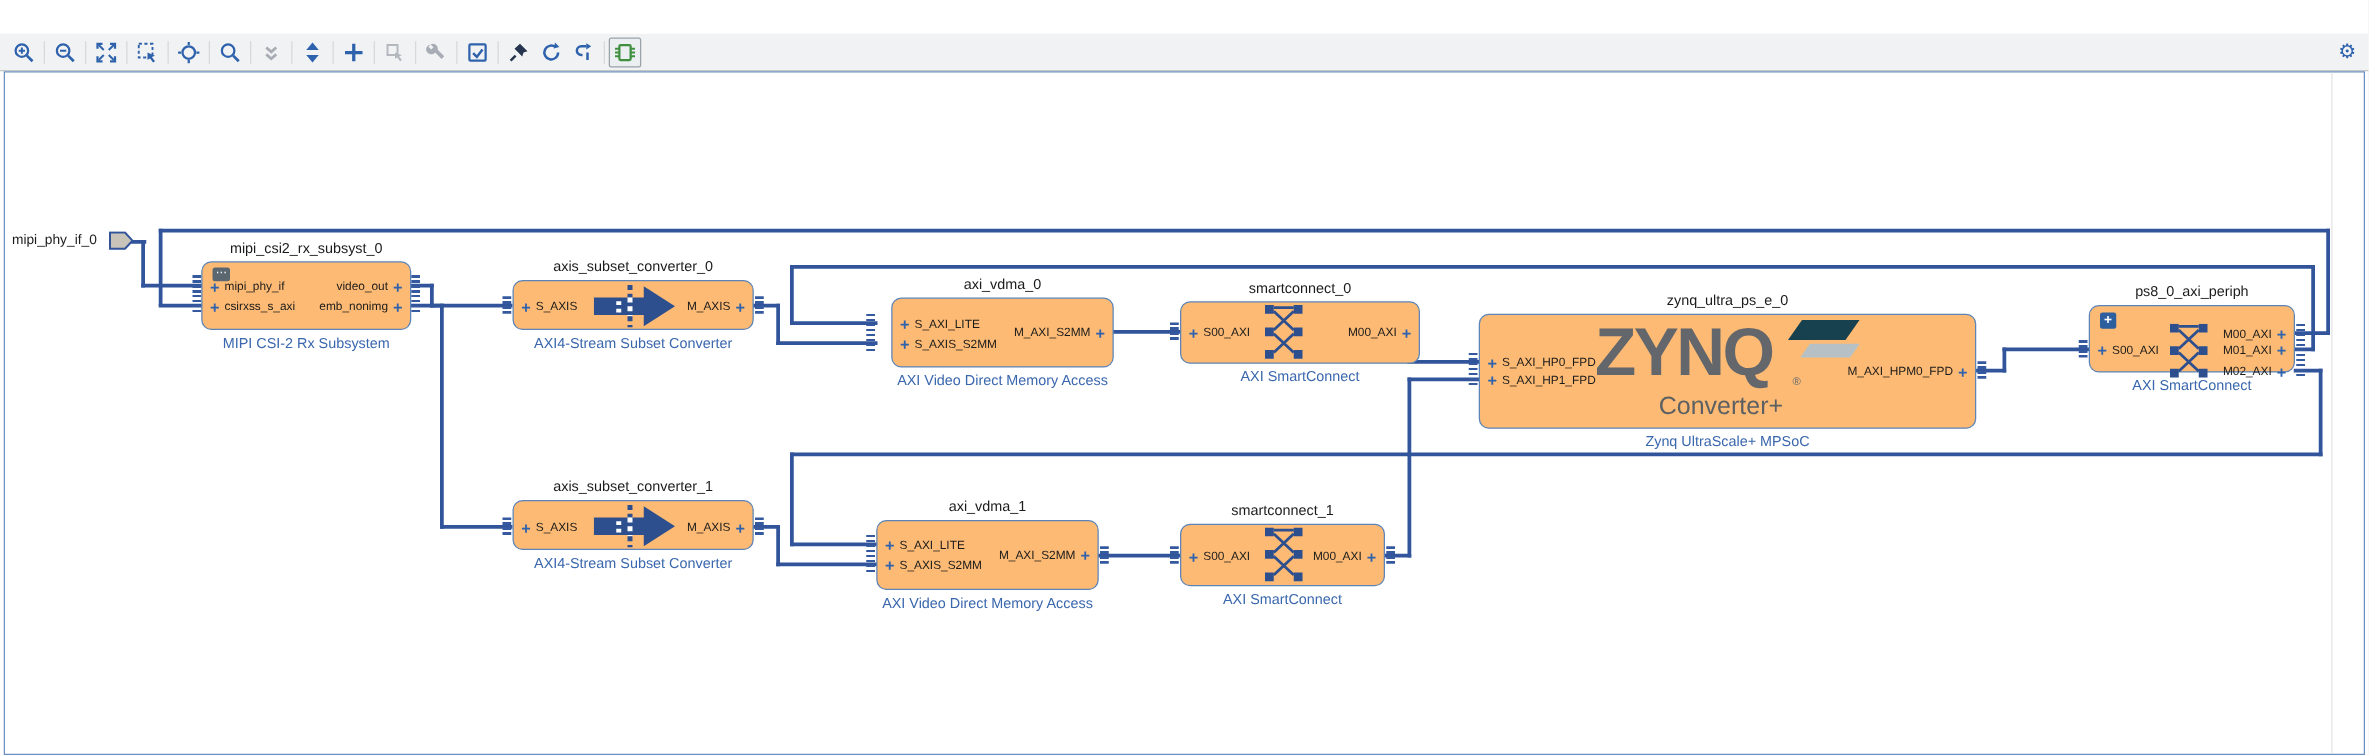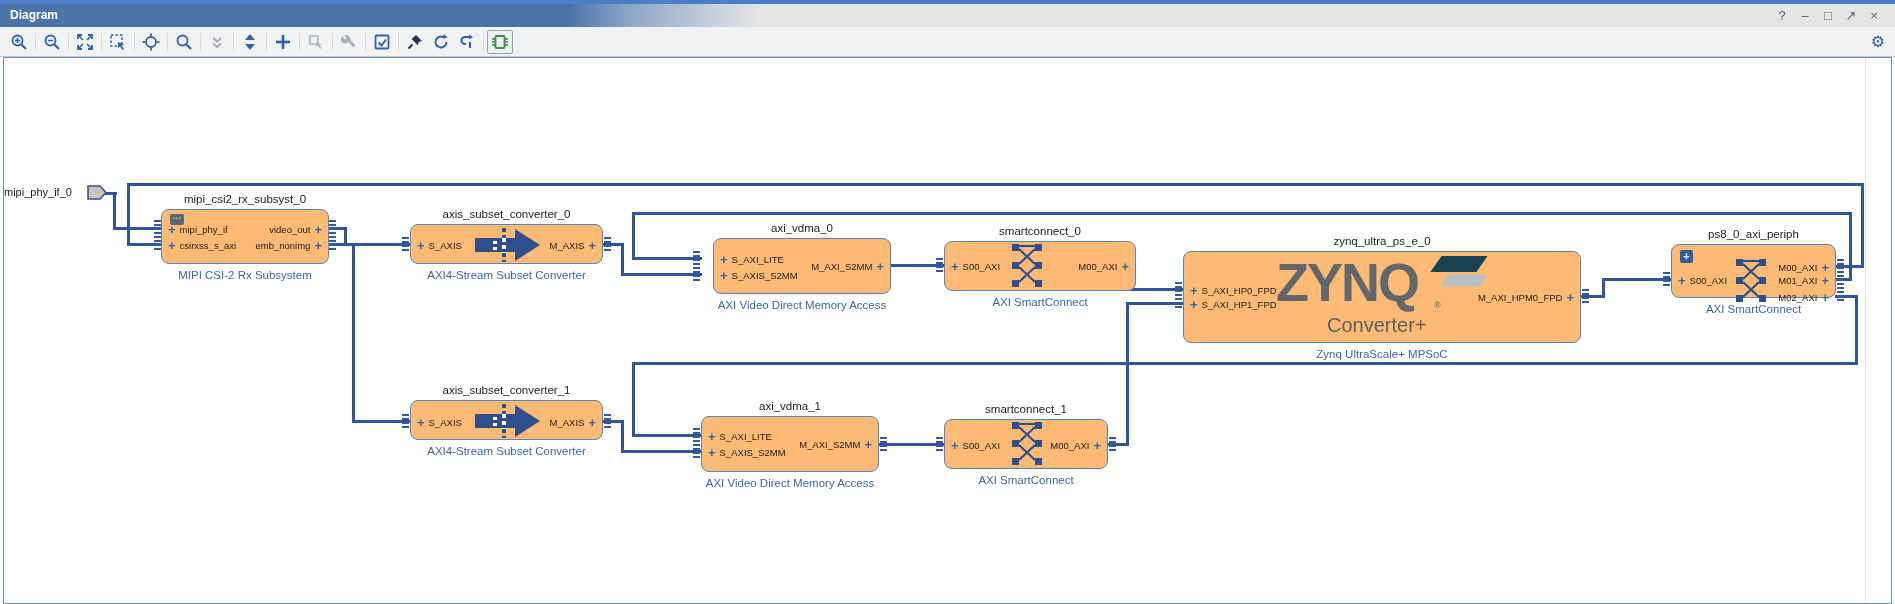--- a/index.html
+++ b/index.html
@@ -43,37 +43,27 @@
   .hatch{position:absolute;width:7px;background:repeating-linear-gradient(to bottom,#35599f 0 2px,rgba(0,0,0,0) 2px 4px);}
 
   
   .z-main{position:absolute;left:92px;top:2px;font-size:54px;font-weight:bold;color:#63676b;letter-spacing:-2px;line-height:56px;}
   .z-reg{position:absolute;left:250px;top:48px;font-size:9px;color:#63676b;}
   .z-sub{position:absolute;left:143px;top:62px;font-size:20px;color:#5c6063;}
   .z-para1{position:absolute;left:252px;top:4px;width:46px;height:16px;background:#17414e;transform:skewX(-35deg);}
   .z-para2{position:absolute;left:260px;top:23px;width:40px;height:11px;background:#b7c1c5;transform:skewX(-35deg);}
 
   
-  .extlabel{position:absolute;left:0;top:128px;width:79px;text-align:left;font-size:11px;color:#1b1b1b;}
+  .extlabel{position:absolute;left:0;top:128px;width:79px;text-align:center;font-size:11px;color:#1b1b1b;}
 </style>
 </head>
 <body>
 
 <div id="app">
 
-  <div id="titlebar">
-    <span class="title">Diagram</span>
-    <div id="win-controls">
-      <span class="winbtn">?</span>
-      <span class="winbtn">–</span>
-      <span class="winbtn">□</span>
-      <span class="winbtn">↗</span>
-      <span class="winbtn">×</span>
-    </div>
-  </div>
 
   <div id="toolbar">
     <span class="tbtn">
         <svg width="18" height="18">
           <circle cx="7.5" cy="7.5" r="5" fill="none" stroke="#2f62ac" stroke-width="1.8"></circle>
           <line x1="11.5" y1="11.5" x2="16" y2="16" stroke="#2f62ac" stroke-width="2.2"></line>
           <line x1="5" y1="7.5" x2="10" y2="7.5" stroke="#2f62ac" stroke-width="1.6"></line>
           <line x1="7.5" y1="5" x2="7.5" y2="10" stroke="#2f62ac" stroke-width="1.6"></line>
         </svg>
       </span>

